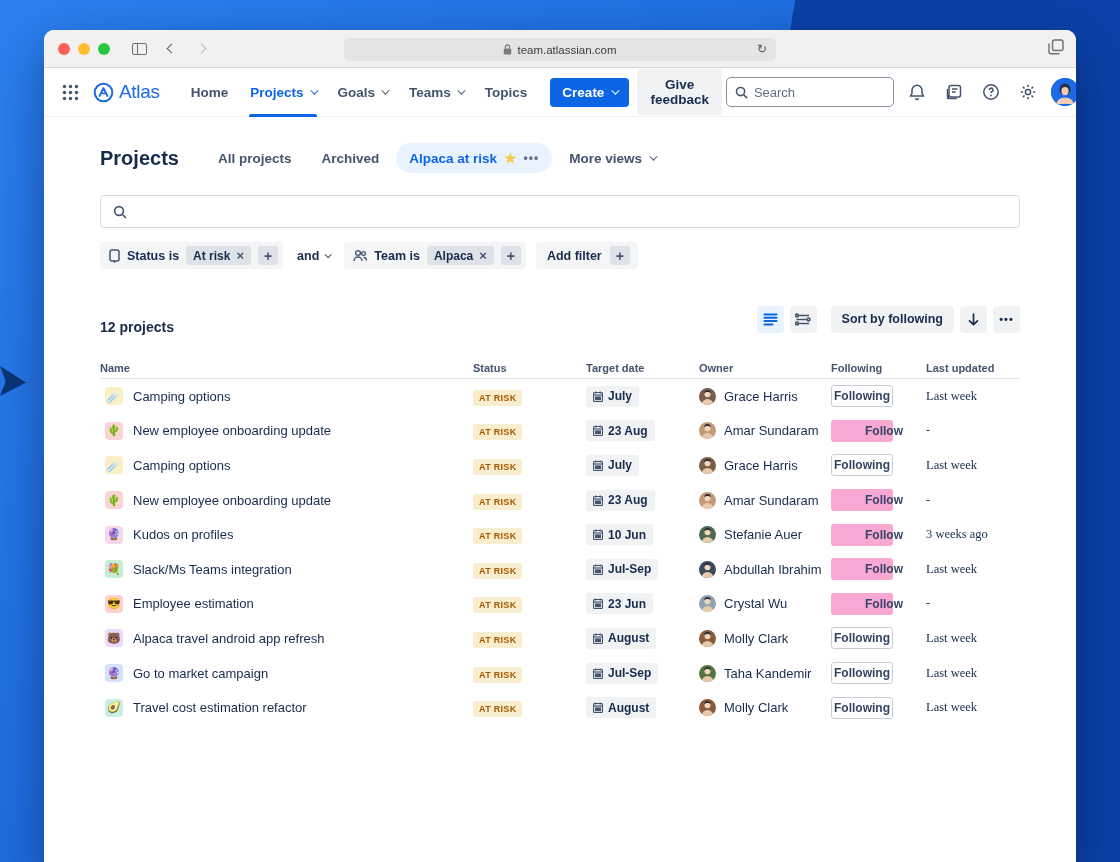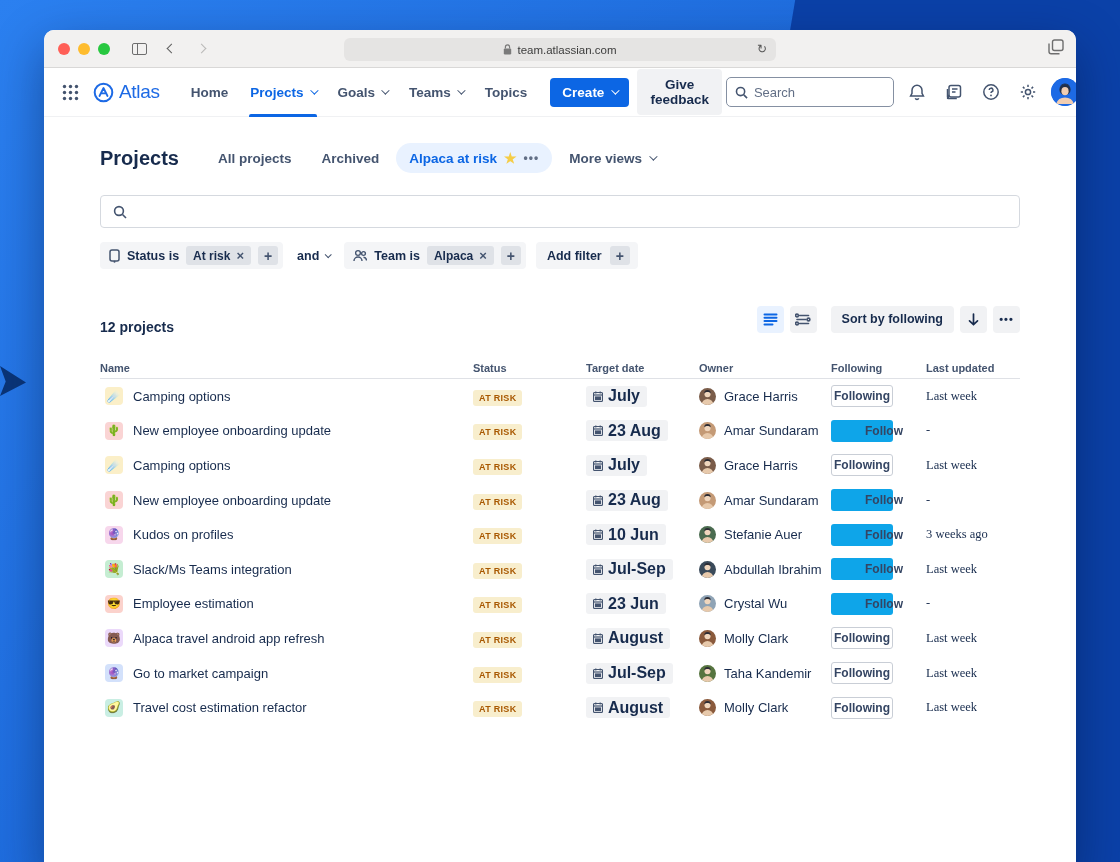--- a/index.html
+++ b/index.html
@@ -108,27 +108,27 @@
   .grid-head, .grid-row { display:grid; grid-template-columns:1fr 113px 113px 132px 95px 94px; align-items:center; }
   .grid-head { height:22px; border-bottom:1px solid #dfe1e6; }
   .ghc { font-size:11px; font-weight:700; color:#44546f; }
   .grid-row { height:34.6px; cursor:pointer; }
   .cell-name { display:flex; align-items:center; gap:10px; padding-left:5px; }
   .proj-ic { width:18px; height:18px; border-radius:4px; display:flex; align-items:center; justify-content:center; font-size:11px; }
   .proj-name { font-size:13px; color:#172b4d; }
   .badge { display:inline-block; background:#f8eecd; color:#a85800; font-size:9px; font-weight:700; letter-spacing:.3px;
            border-radius:3px; padding:3px 6px; }
   .datepill { display:inline-flex; align-items:center; gap:5px; background:#f1f2f4; border-radius:3px; height:21px;
-           padding:0 7px; font-size:16px; font-weight:600; color:#172b4d; }
+           padding:0 7px; font-size:12px; font-weight:600; color:#172b4d; }
   .cell-owner { display:flex; align-items:center; gap:8px; font-size:13px; color:#172b4d; }
   .avatar { width:17px; height:17px; border-radius:50%; overflow:hidden; flex:none; display:flex; align-items:flex-end; justify-content:center;}
   .follow-btn { width:62px; height:22px; border-radius:3px; font-size:12px; font-weight:600; color:#344563;
            display:flex; align-items:center; justify-content:center; cursor:pointer; }
   .follow-btn.following { background:#fff; border:1px solid #c9ced6; }
-  .follow-btn.follow { background:#0ea5e9; border:1px solid transparent;padding-left:44px; }
+  .follow-btn.follow { background:#f9a8d4; border:1px solid transparent;padding-left:44px; }
   .cell-updated { font-size:12.5px; color:#172b4d;font-family:Liberation Serif, serif; }
 </style>
 </head>
 <body>
 
 <div class="bg-band"></div>
 <div class="bg-arrow"></div>
 
 <div class="window">
 

